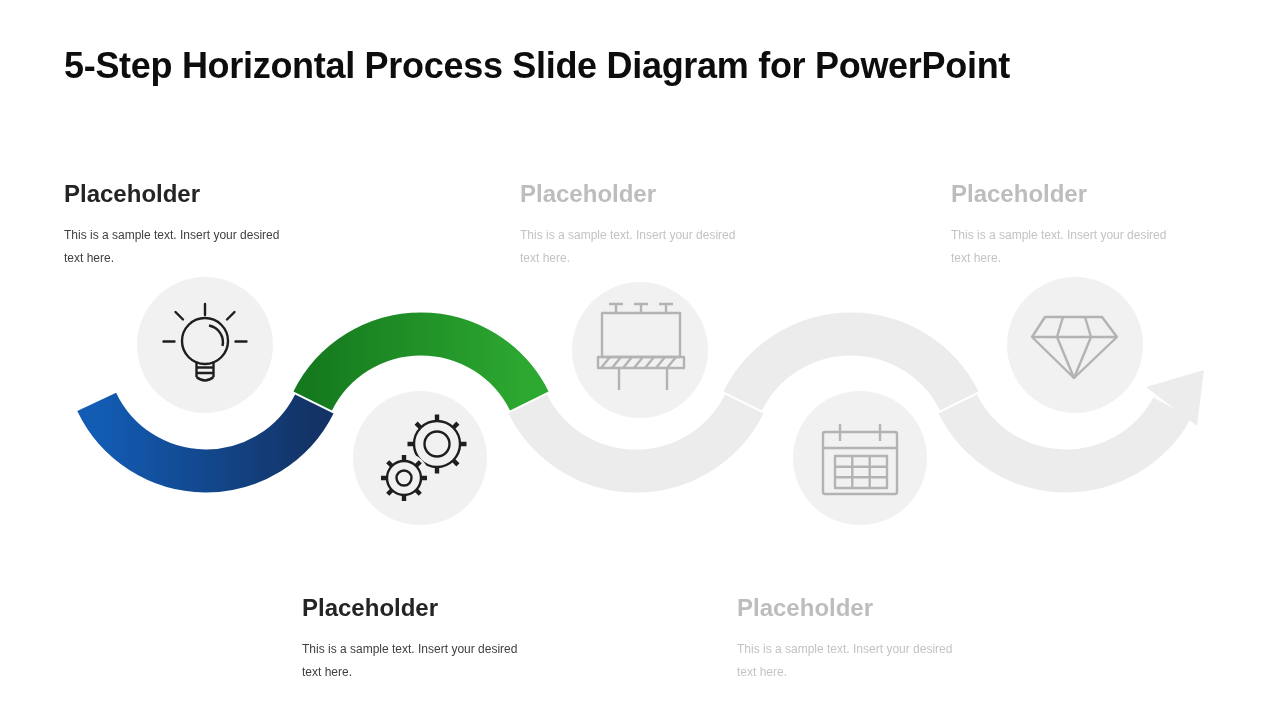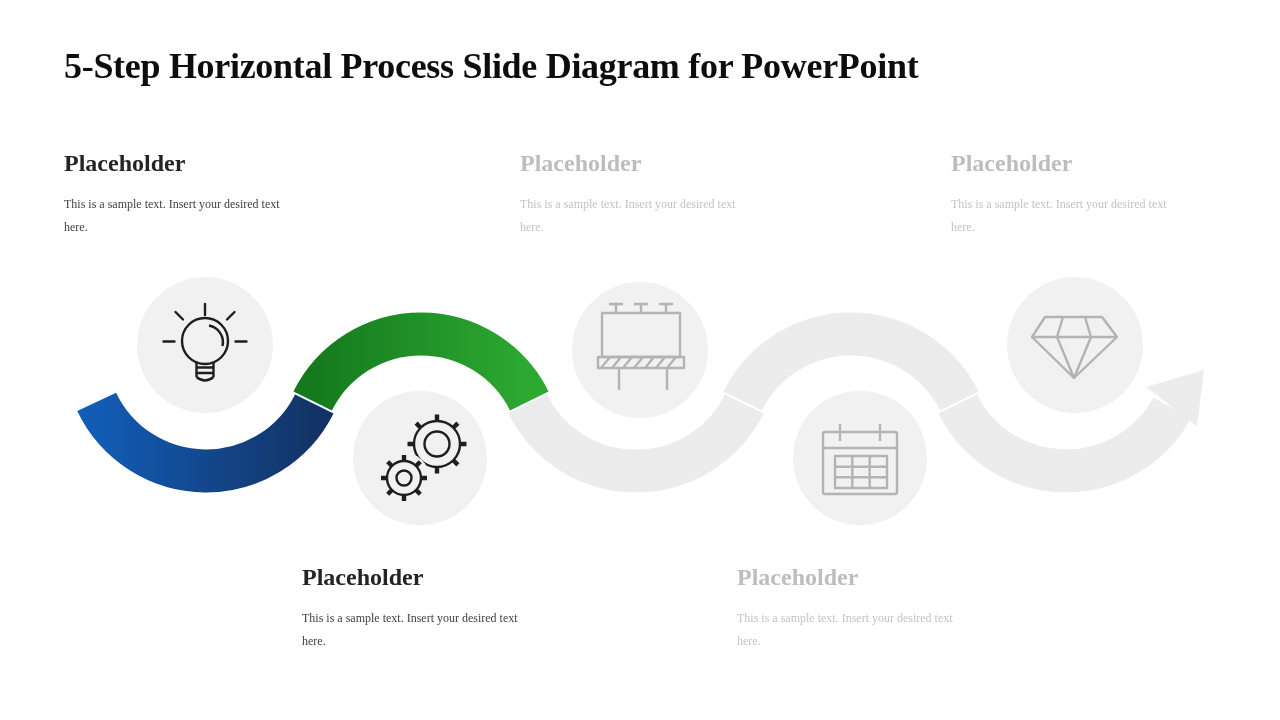--- a/index.html
+++ b/index.html
@@ -1,21 +1,21 @@
 <!DOCTYPE html>
 <html><head>
 <meta charset="utf-8">
 <style>
   html,body{margin:0;padding:0;background:#fff;}
   .slide{position:relative;width:1280px;height:720px;background:#ffffff;overflow:hidden;
-         font-family:Liberation Serif, serif;}
+         font-family:Liberation Sans, sans-serif;}
   .slide-title{position:absolute;left:64px;top:44px;margin:0;font-size:36px;line-height:44px;
                font-weight:700;color:#0d0d0d;letter-spacing:-0.3px;}
   .diagram-svg{position:absolute;left:0;top:0;}
-  .text-block{position:absolute;width:250px;}
+  .text-block{position:absolute;width:250px;margin-top:31px;}
   .text-block h2{margin:0 0 17px 0;font-size:24px;line-height:26px;font-weight:700;color:#242424;}
   .text-block p{margin:0;font-size:12px;line-height:23px;color:#3f3f3f;width:235px;}
   .text-block.muted h2{color:#bdbdbd;}
   .text-block.muted p{color:#c3c3c3;}
   .tb1{left:64px;top:150px;}
   .tb2{left:520px;top:150px;}
   .tb3{left:951px;top:150px;}
   .tb4{left:302px;top:564px;}
   .tb5{left:737px;top:564px;}
   .band{fill:none;stroke-width:43;stroke-linecap:butt;}

